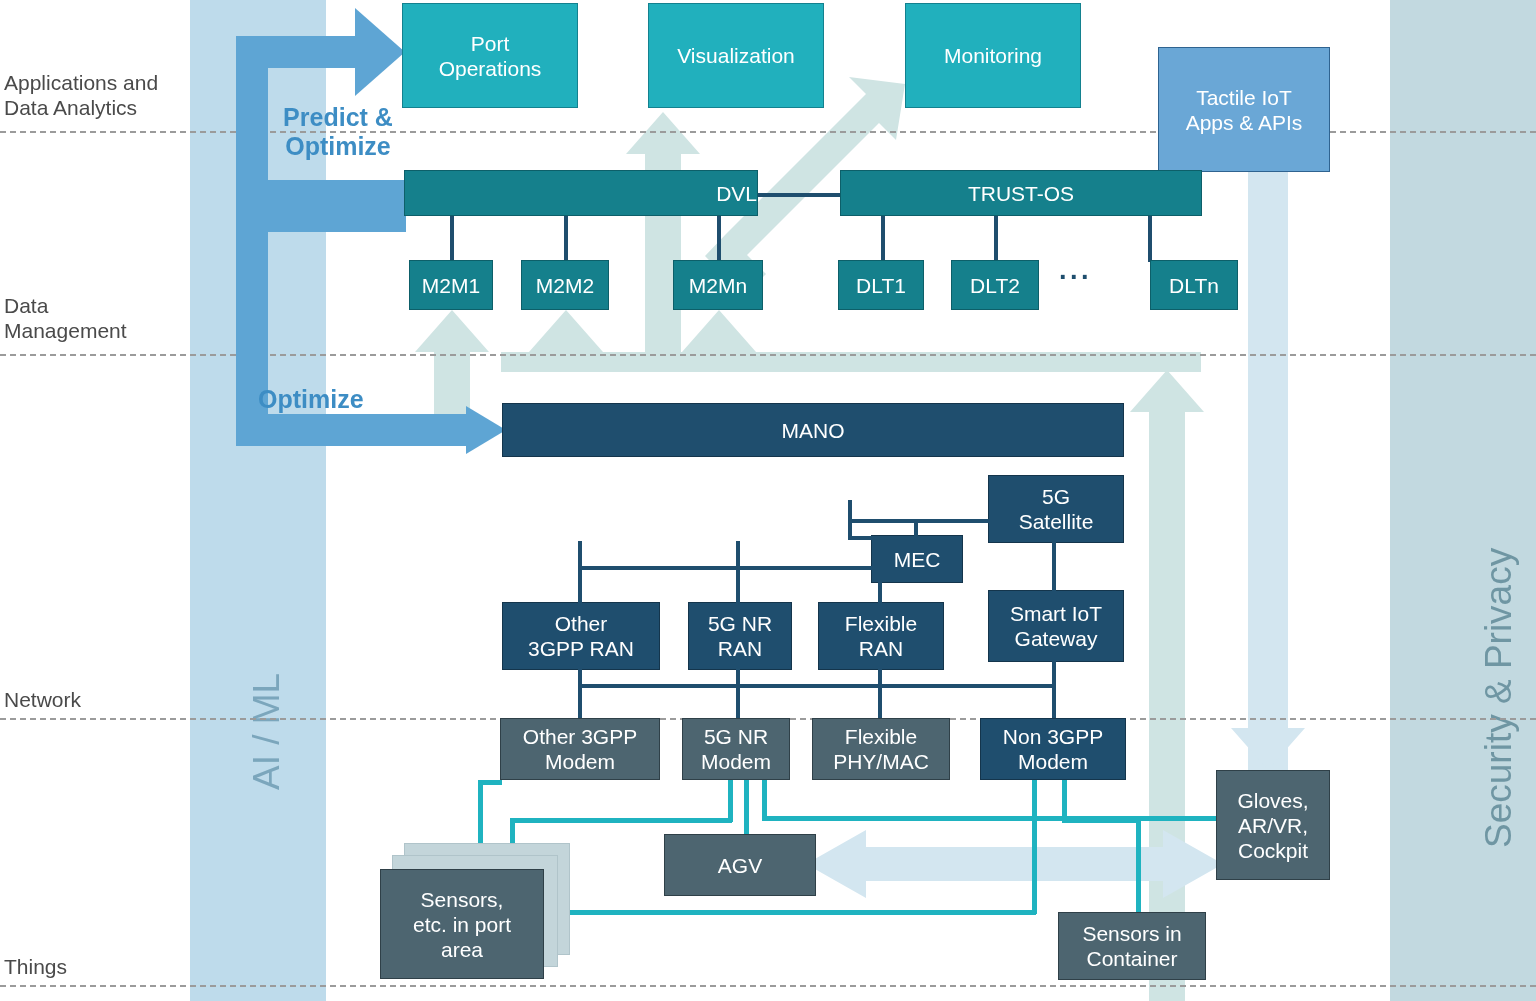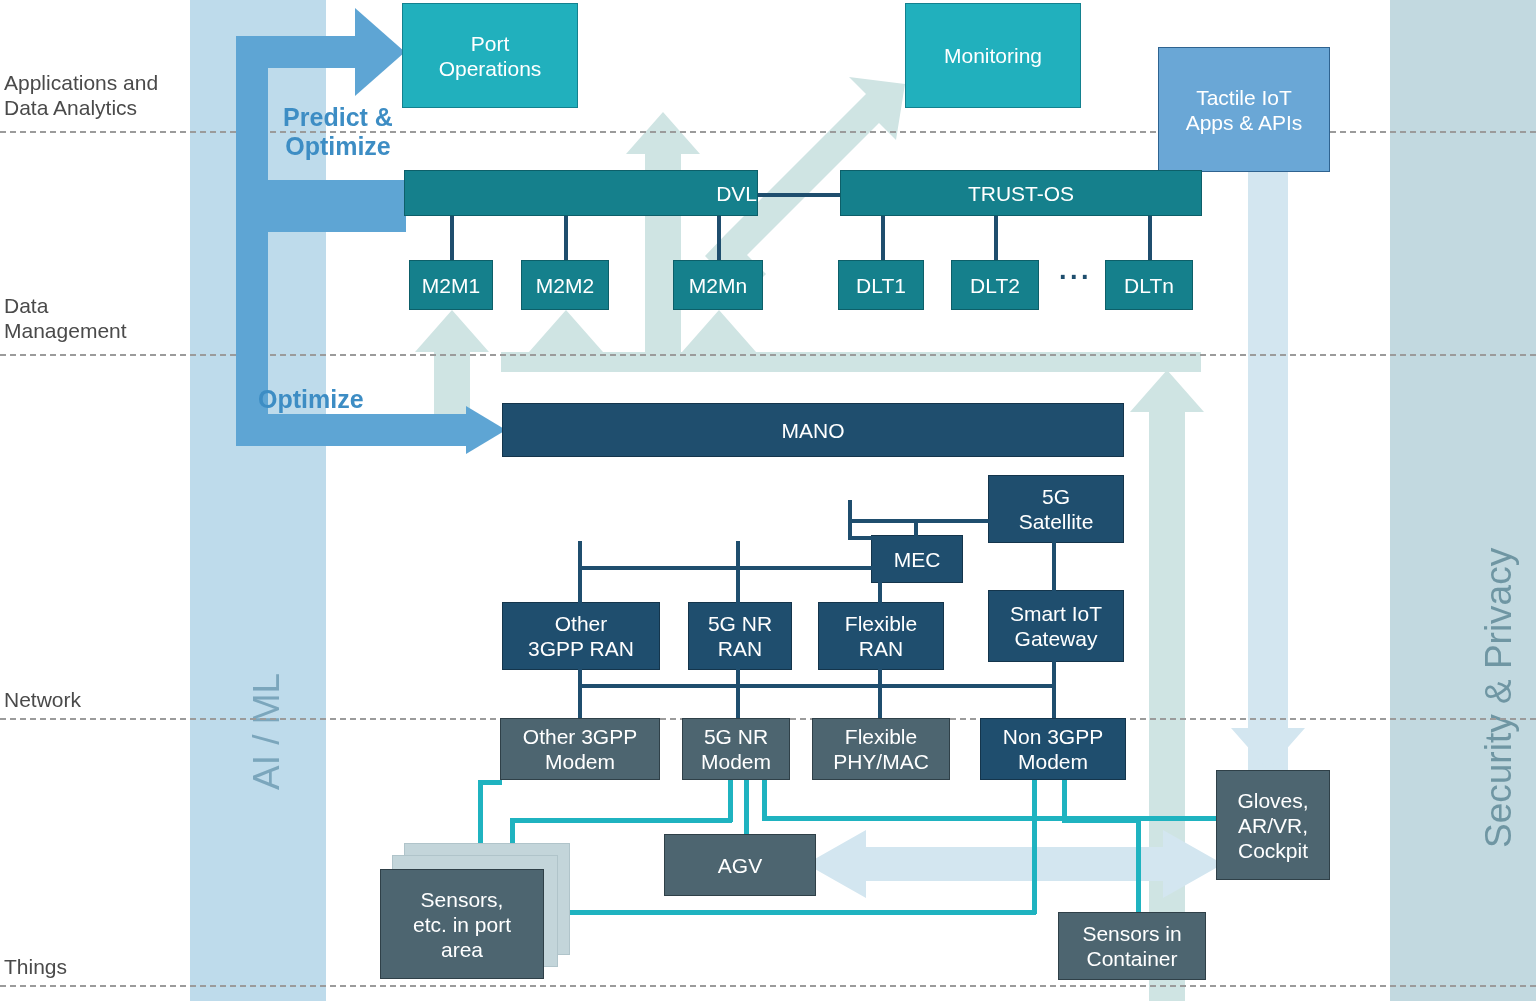--- a/index.html
+++ b/index.html
@@ -124,20 +124,23 @@
   <div class="abs link link-v" style="left:881px;top:214px;height:48px;"></div>
   <div class="abs link link-v" style="left:994px;top:214px;height:48px;"></div>
   <div class="abs link link-v" style="left:1148px;top:214px;height:48px;"></div>
 
   <div class="abs box teal-light" style="left:402px;top:3px;width:176px;height:105px;">
     <div>
       <div>Port</div>
       <div>Operations</div>
     </div>
   </div>
+  <div class="abs box teal-light" style="left:648px;top:3px;width:176px;height:105px;">
+    <div>Visualization</div>
+  </div>
   <div class="abs box teal-light" style="left:905px;top:3px;width:176px;height:105px;">
     <div>Monitoring</div>
   </div>
   <div class="abs box blue-app" style="left:1158px;top:3px;width:172px;height:125px;margin-top:44px;">
     <div>
       <div>Tactile IoT</div>
       <div>Apps &amp; APIs</div>
     </div>
   </div>
 
@@ -158,21 +161,21 @@
     <div>M2Mn</div>
   </div>
 
   <div class="abs box teal-dark" style="left:838px;top:260px;width:86px;height:50px;">
     <div>DLT1</div>
   </div>
   <div class="abs box teal-dark" style="left:951px;top:260px;width:88px;height:50px;">
     <div>DLT2</div>
   </div>
   <div class="abs dots" style="left:1059px;top:262px;">···</div>
-  <div class="abs box teal-dark" style="left:1105px;top:260px;width:88px;height:50px;">
+  <div class="abs box teal-dark" style="left:1150px;top:260px;width:88px;height:50px;">
     <div>DLTn</div>
   </div>
 
   <div class="abs box navy" style="left:502px;top:403px;width:622px;height:54px;">
     <div>MANO</div>
   </div>
 
   <div class="abs box navy" style="left:871px;top:535px;width:92px;height:48px;">
     <div>MEC</div>
   </div>

